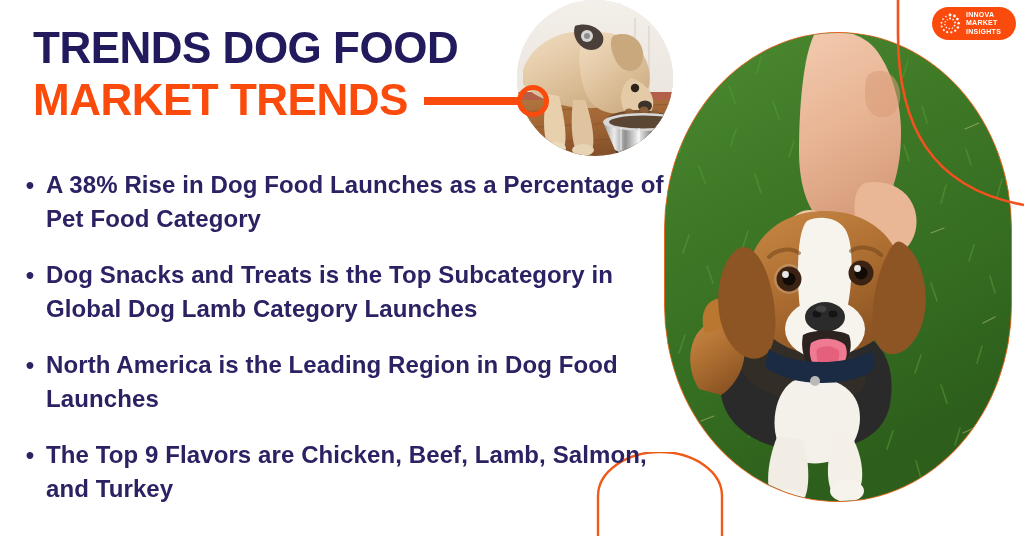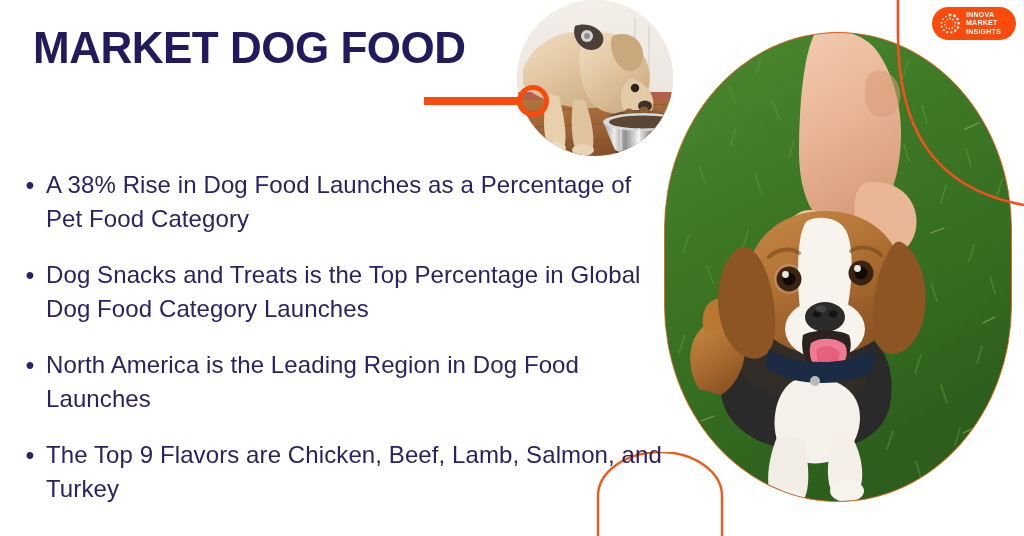--- a/index.html
+++ b/index.html
@@ -87,21 +87,21 @@
     font-size: 24px;
     line-height: 34px;
     text-align: center;
     font-weight: 700;
   }
   .bullet-text {
     flex: 1 1 auto;
     color: #2a2262;
     font-size: 24px;
     line-height: 34px;
-    font-weight: 400;
+    font-weight: 700;
     letter-spacing: 0.1px;
   }
 
   
   .photo-circle {
     position: absolute;
     left: 517px;
     top: 0px;
     width: 156px;
     height: 156px;
@@ -353,21 +353,22 @@
     </svg>
   </div>
 
   <div class="arc-topright">
     <svg width="164" height="215" viewBox="0 0 164 215" xmlns="http://www.w3.org/2000/svg">
       <path d="M38 0 L38 34 C38 124 70 188 164 205" fill="none" stroke="#f4511e" stroke-width="2.6"></path>
     </svg>
   </div>
 
   <div class="title-block">
-    <div class="title-line-1">MARKET DOG FOOD</div>
+    <div class="title-line-1">TRENDS DOG FOOD</div>
+    <div class="title-line-2">MARKET TRENDS</div>
   </div>
 
   <div class="connector"></div>
   <div class="connector-ring"></div>
 
   <div class="photo-circle">
     <svg width="156" height="156" viewBox="0 0 156 156" xmlns="http://www.w3.org/2000/svg" role="img">
       <defs>
         <linearGradient id="wallG" x1="0" y1="0" x2="0" y2="1">
           <stop offset="0%" stop-color="#f3efe9"></stop>
@@ -470,21 +471,21 @@
     </svg>
   </div>
 
   <div class="bullets">
     <div class="bullet-item">
       <div class="bullet-dot">•</div>
       <div class="bullet-text">A 38% Rise in Dog Food Launches as a Percentage of Pet Food Category</div>
     </div>
     <div class="bullet-item">
       <div class="bullet-dot">•</div>
-      <div class="bullet-text">Dog Snacks and Treats is the Top Percentage in Global Dog Food Category Launches</div>
+      <div class="bullet-text">Dog Snacks and Treats is the Top Subcategory in Global Dog Lamb Category Launches</div>
     </div>
     <div class="bullet-item">
       <div class="bullet-dot">•</div>
       <div class="bullet-text">North America is the Leading Region in Dog Food Launches</div>
     </div>
     <div class="bullet-item">
       <div class="bullet-dot">•</div>
       <div class="bullet-text">The Top 9 Flavors are Chicken, Beef, Lamb, Salmon, and Turkey</div>
     </div>
   </div>

